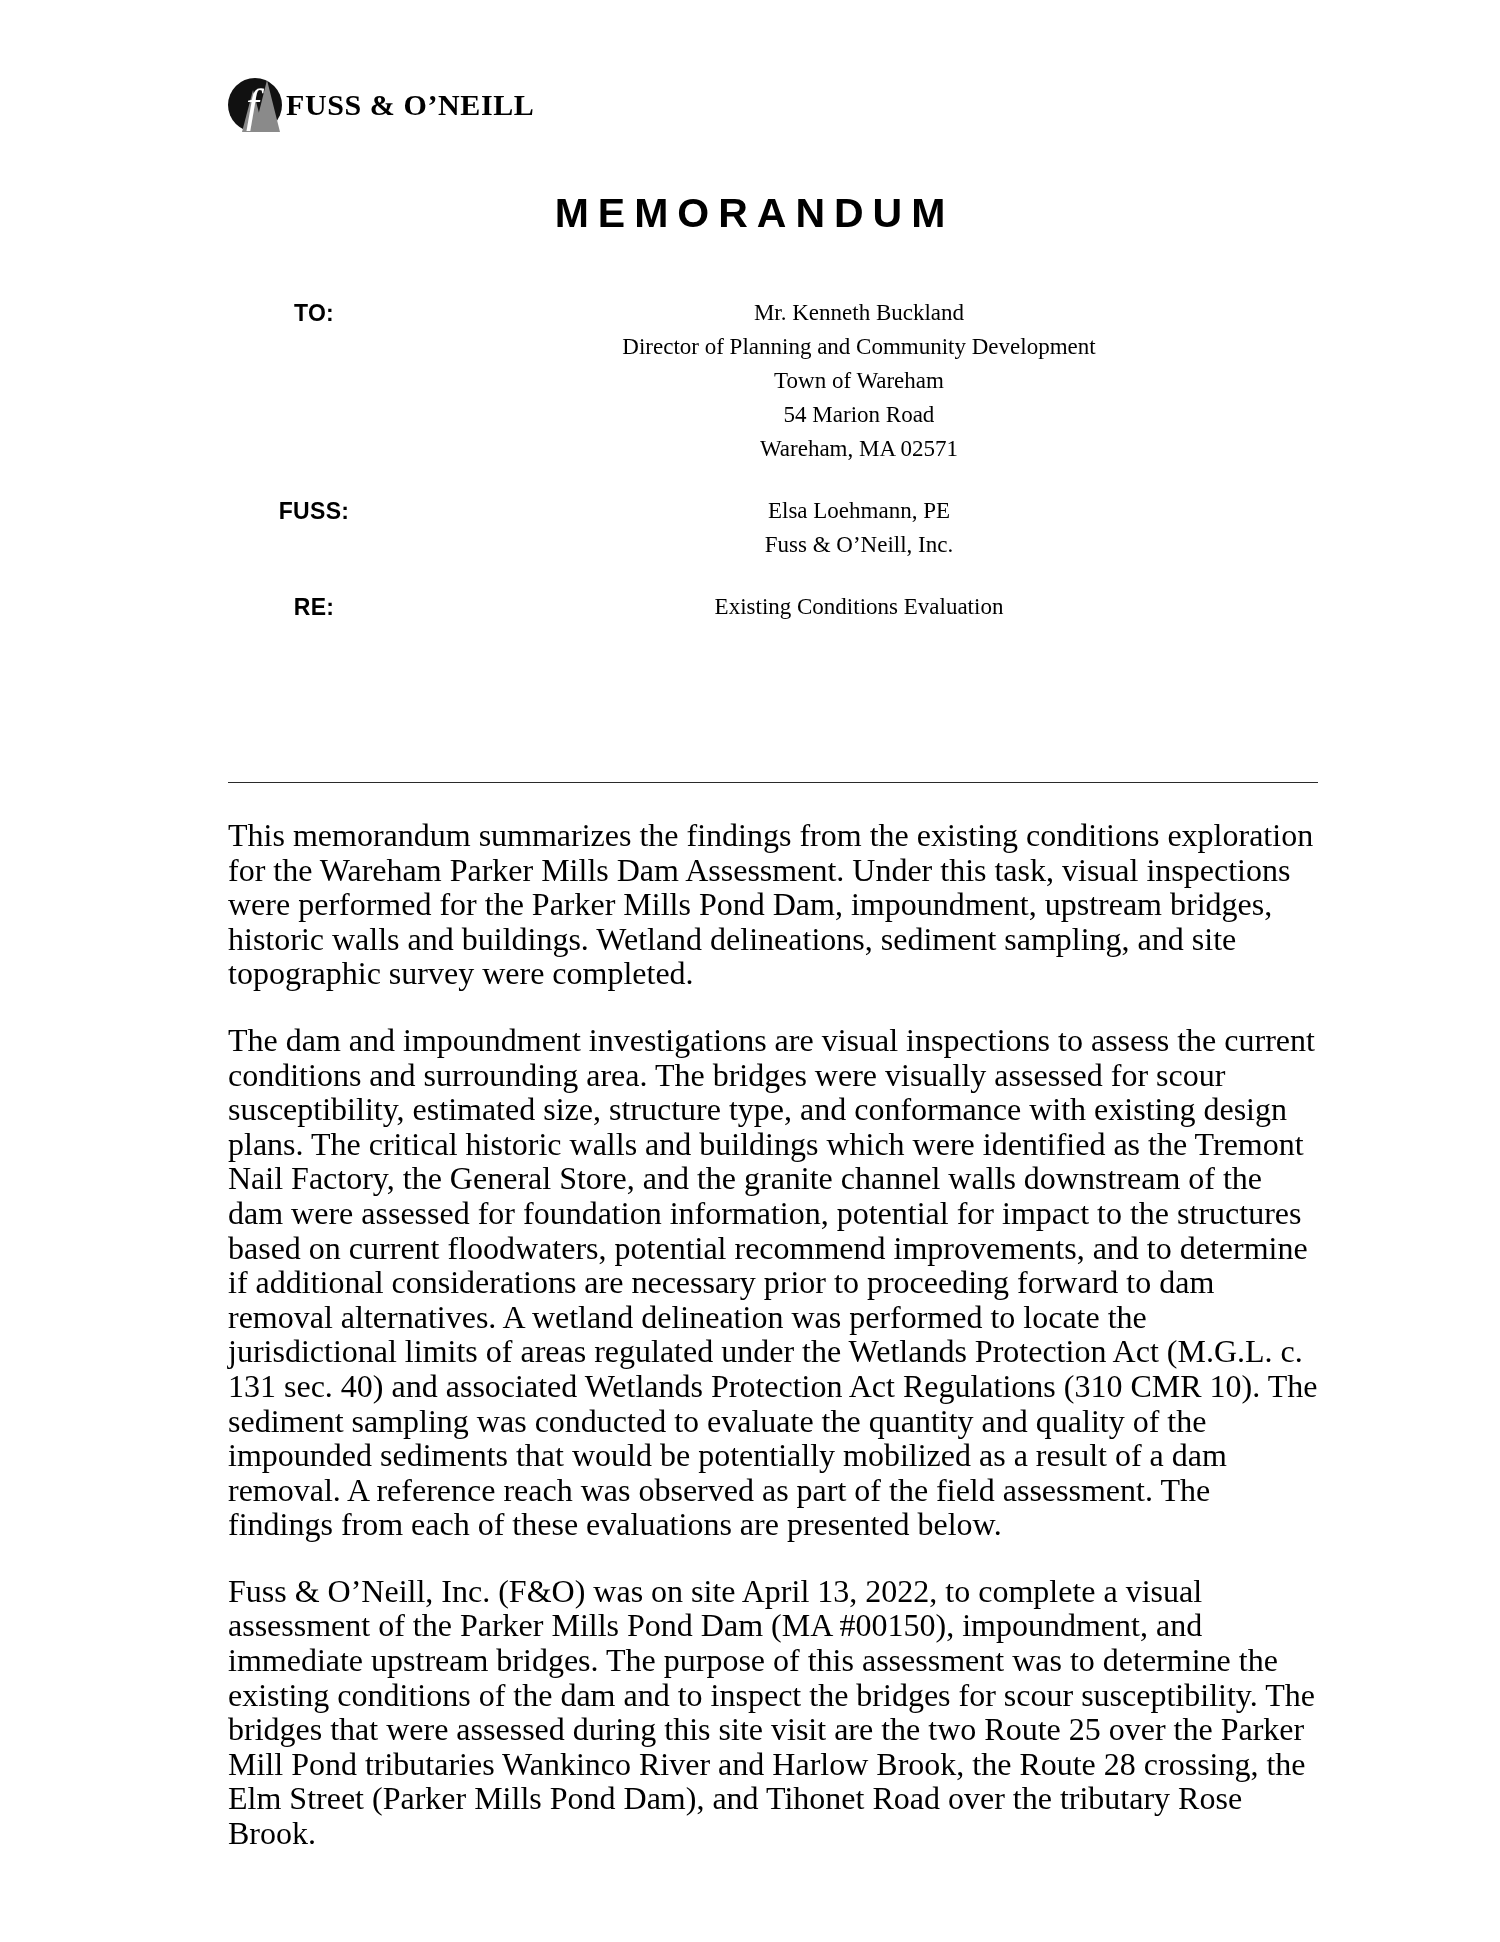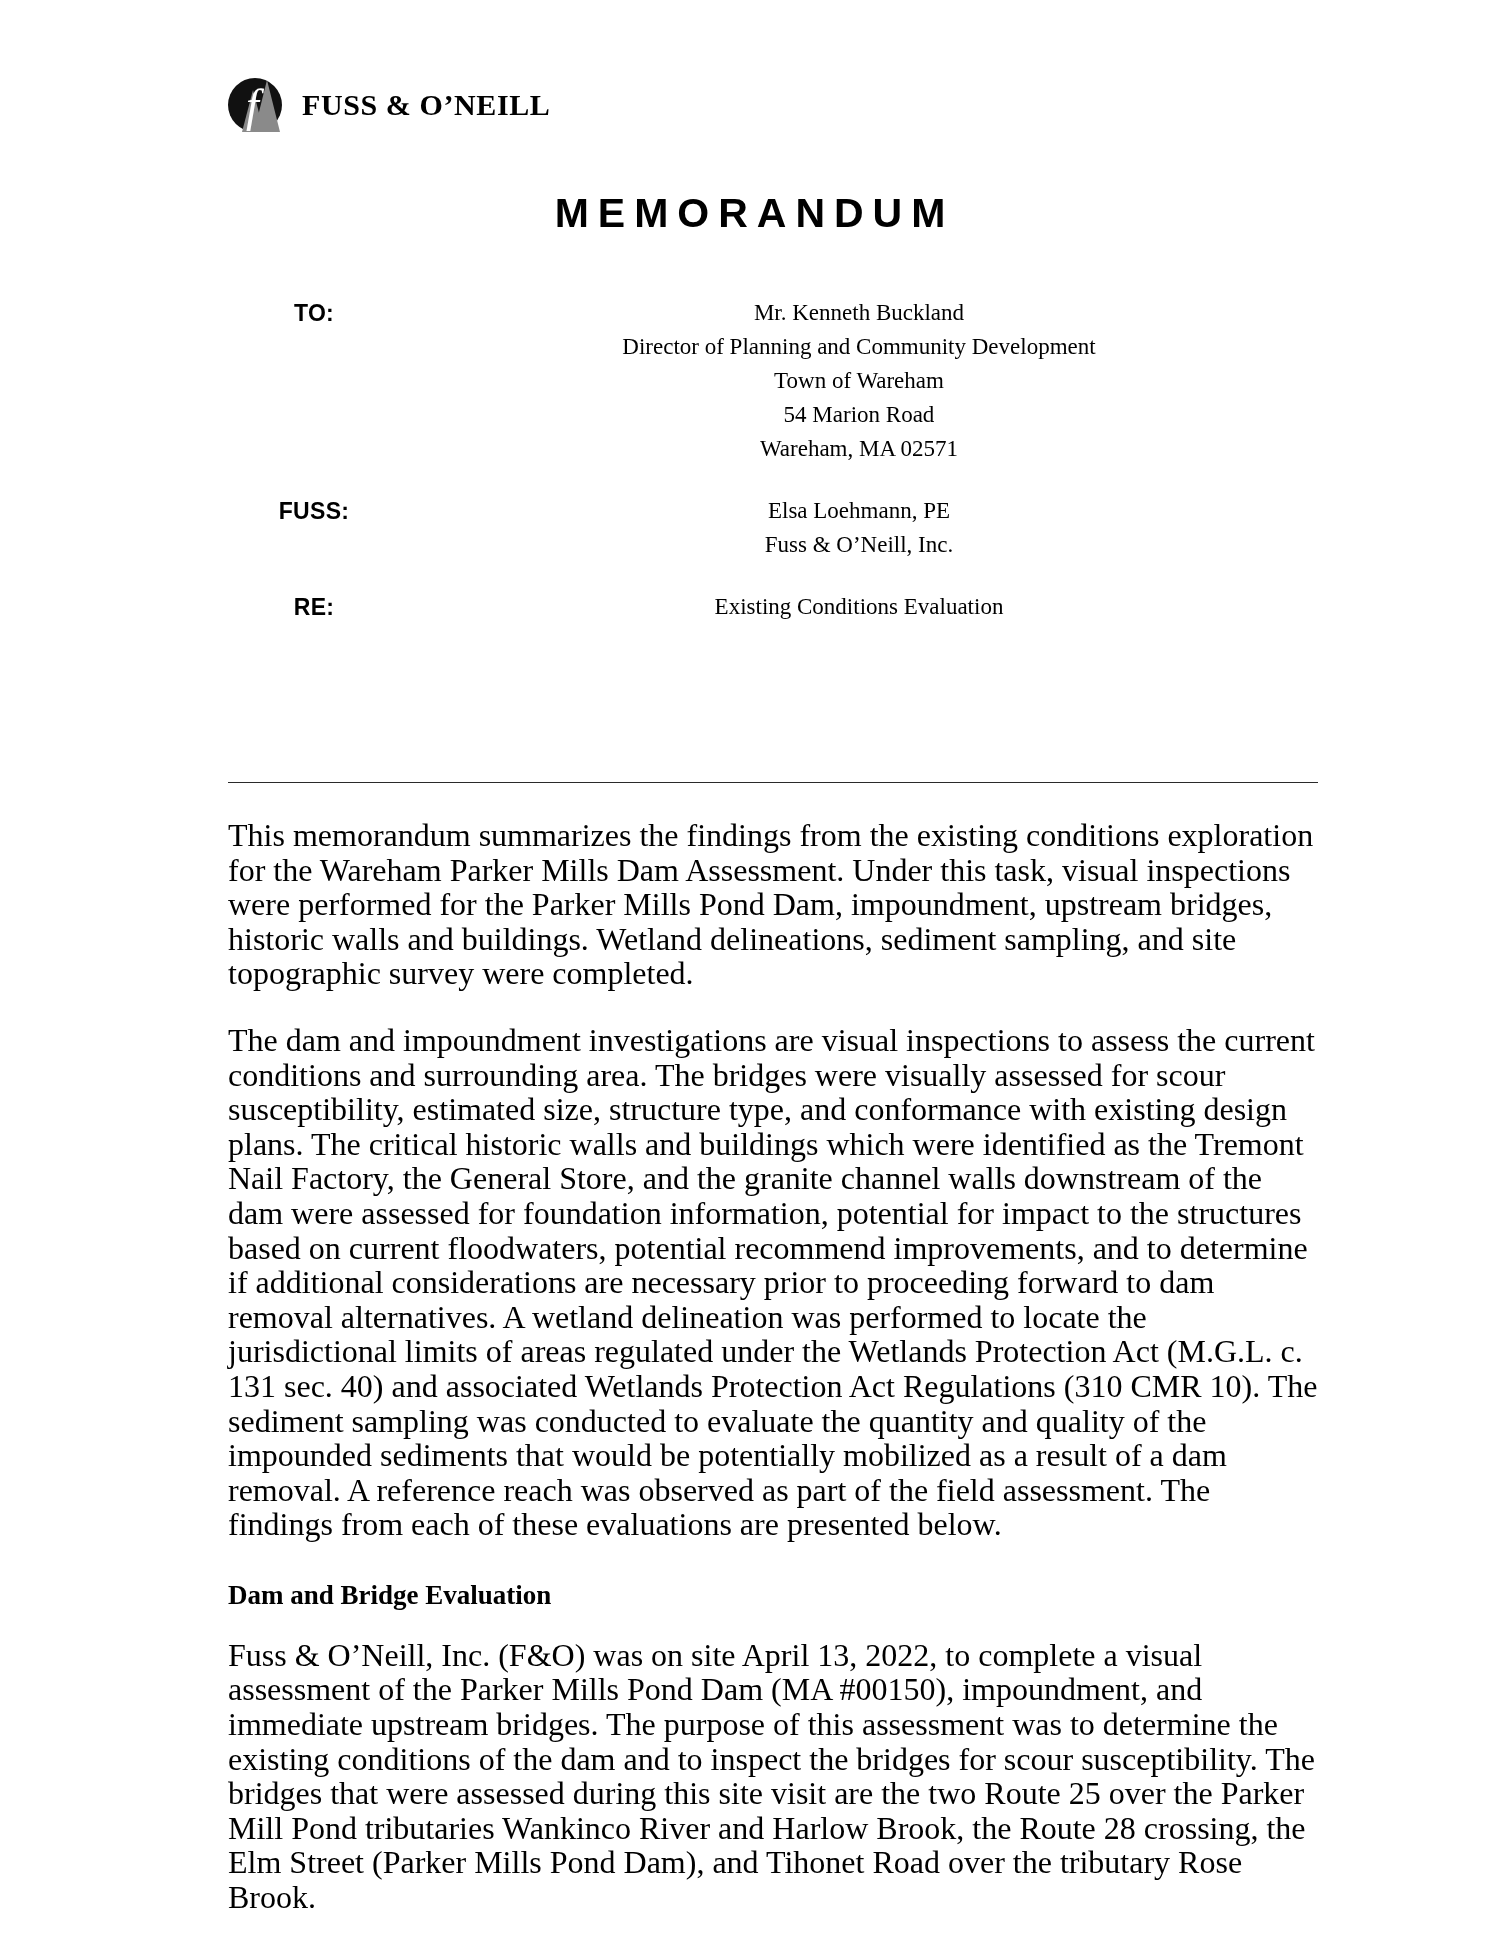--- a/index.html
+++ b/index.html
@@ -78,21 +78,20 @@
     z-index: 5;
     font-weight: 400;
   }
   .logo-clip {
     position: absolute;
     left: 0; top: 0;
     width: 58px; height: 58px;
     overflow: hidden;
   }
   .logo-word {
-    margin-left: 16px;
     font-family: "Liberation Serif", serif;
     font-weight: 700;
     font-size: 30px;
     letter-spacing: 0.6px;
     white-space: nowrap;
   }
 
   
   .memo-title {
     position: absolute;
@@ -220,18 +219,17 @@
 
   </div>
 
   <div class="divider"></div>
 
   <div class="body-area">
     <p class="para">This memorandum summarizes the findings from the existing conditions exploration for the Wareham Parker Mills Dam Assessment. Under this task, visual inspections were performed for the Parker Mills Pond Dam, impoundment, upstream bridges, historic walls and buildings. Wetland delineations, sediment sampling, and site topographic survey were completed.</p>
 
     <p class="para">The dam and impoundment investigations are visual inspections to assess the current conditions and surrounding area. The bridges were visually assessed for scour susceptibility, estimated size, structure type, and conformance with existing design plans. The critical historic walls and buildings which were identified as the Tremont Nail Factory, the General Store, and the granite channel walls downstream of the dam were assessed for foundation information, potential for impact to the structures based on current floodwaters, potential recommend improvements, and to determine if additional considerations are necessary prior to proceeding forward to dam removal alternatives. A wetland delineation was performed to locate the jurisdictional limits of areas regulated under the Wetlands Protection Act (M.G.L. c. 131 sec. 40) and associated Wetlands Protection Act Regulations (310 CMR 10). The sediment sampling was conducted to evaluate the quantity and quality of the impounded sediments that would be potentially mobilized as a result of a dam removal. A reference reach was observed as part of the field assessment. The findings from each of these evaluations are presented below.</p>
 
-    <h2 class="section-heading">Dam and Bridge Evaluation</h2>
 
     <p class="para">Fuss &amp; O’Neill, Inc. (F&amp;O) was on site April 13, 2022, to complete a visual assessment of the Parker Mills Pond Dam (MA #00150), impoundment, and immediate upstream bridges. The purpose of this assessment was to determine the existing conditions of the dam and to inspect the bridges for scour susceptibility. The bridges that were assessed during this site visit are the two Route 25 over the Parker Mill Pond tributaries Wankinco River and Harlow Brook, the Route 28 crossing, the Elm Street (Parker Mills Pond Dam), and Tihonet Road over the tributary Rose Brook.</p>
   </div>
 
 </div>
 
 </body></html>

